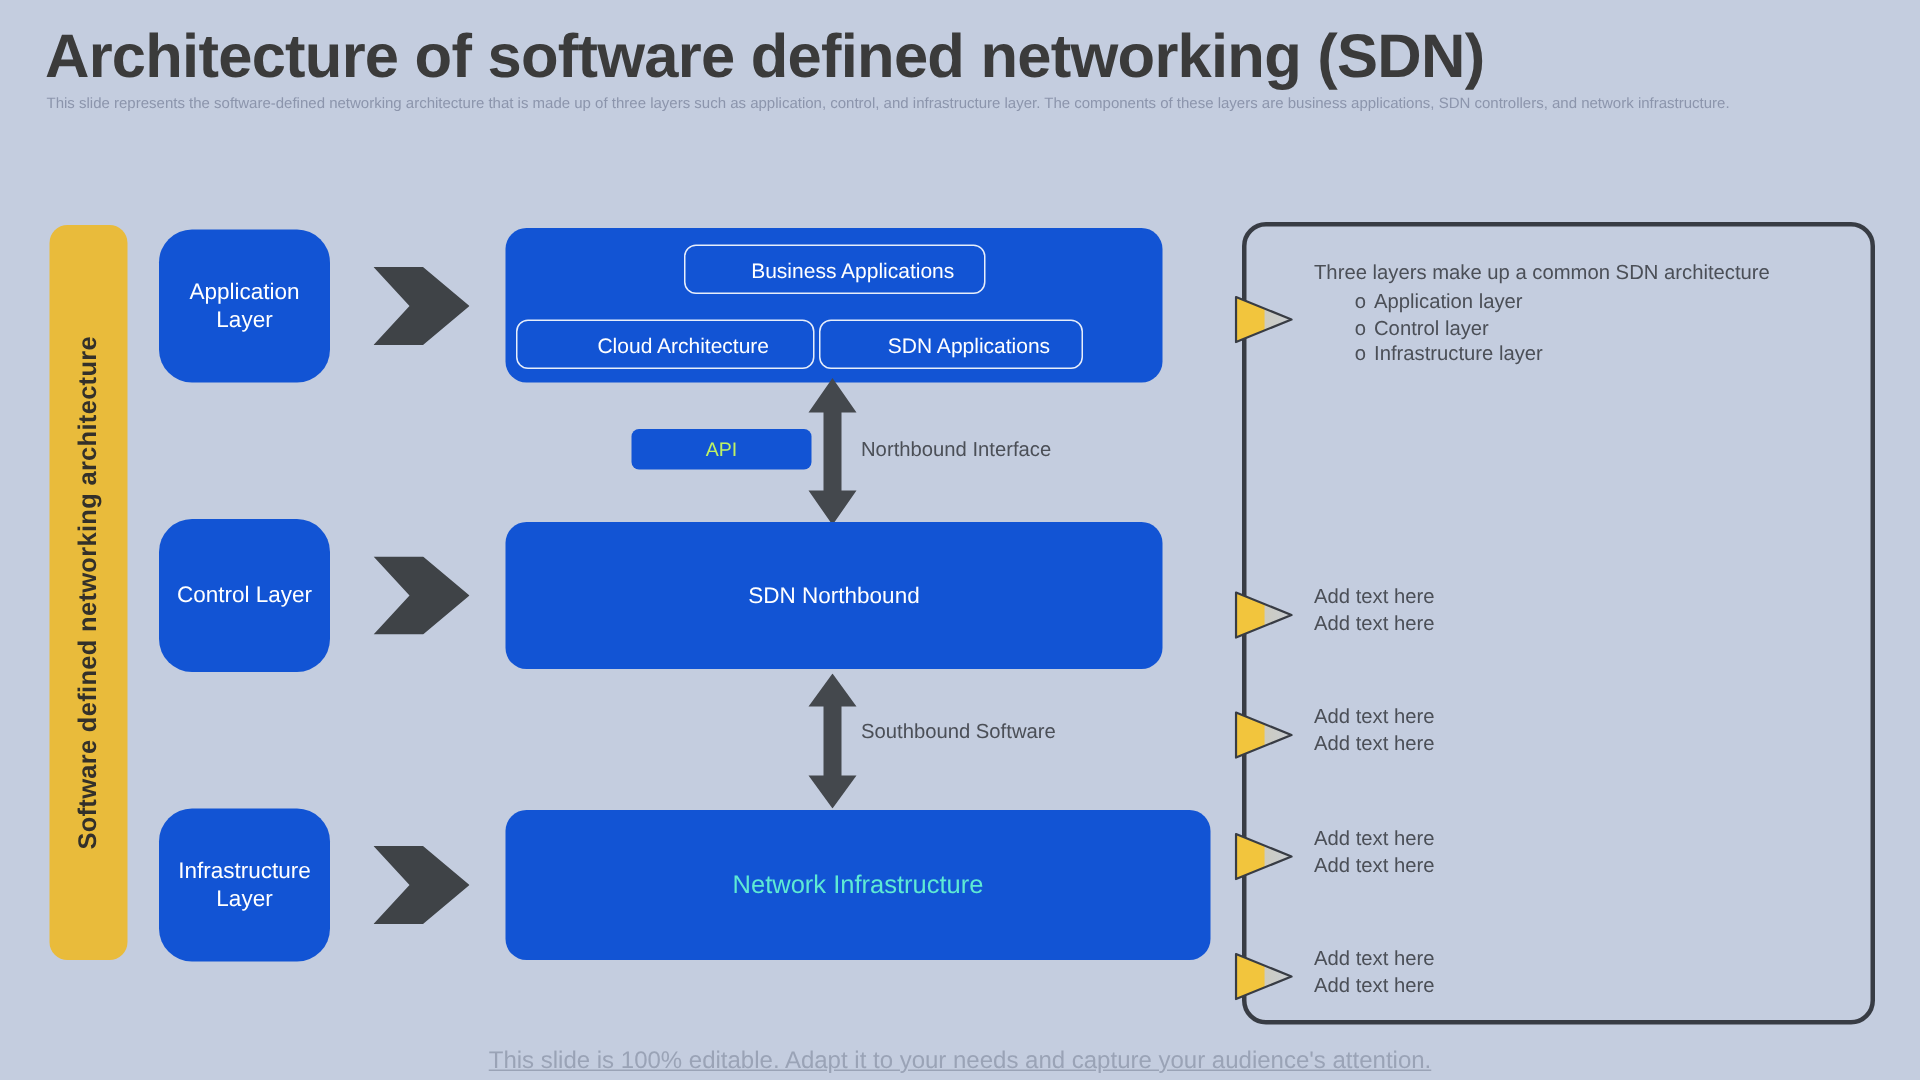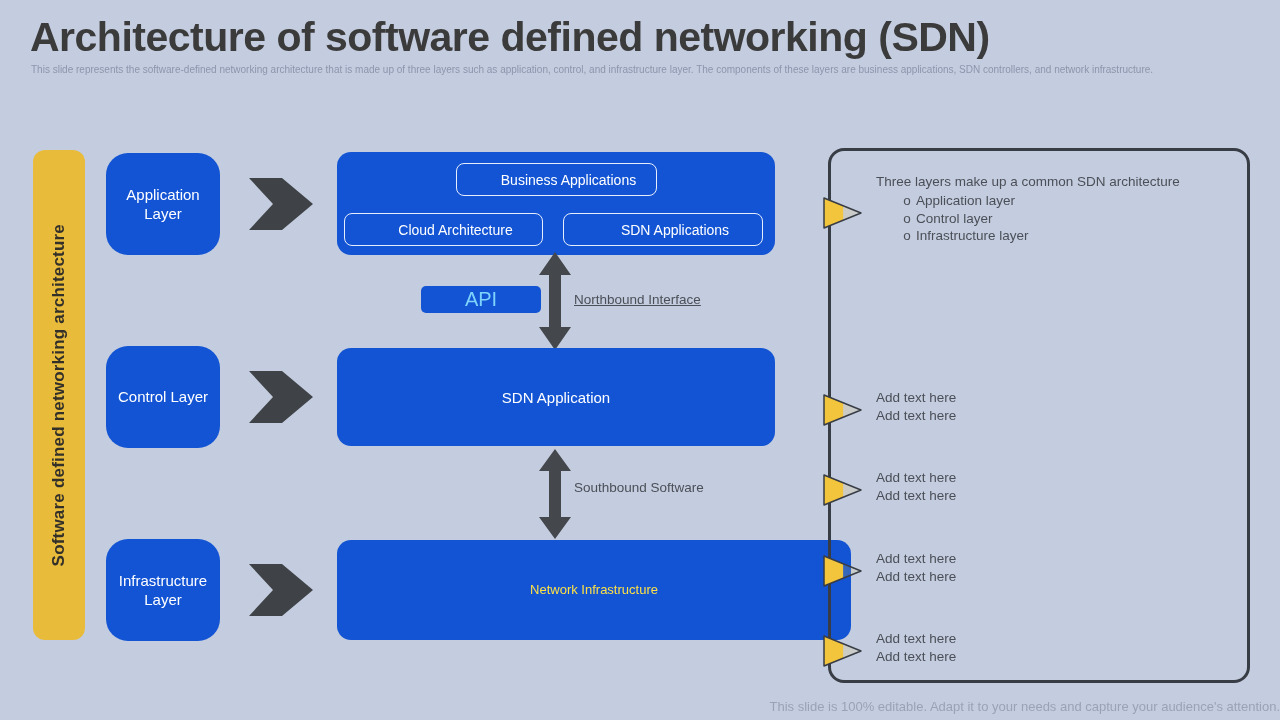--- a/index.html
+++ b/index.html
@@ -89,71 +89,71 @@
     border-radius: 8px;
     color: #fff;
     font-size: 14px;
     display: flex;
     align-items: center;
     justify-content: center;
     padding-left: 24px;
   }
   .ib-business { left: 119px; top: 11px;  width: 201px; height: 33px; }
   .ib-cloud    { left: 7px;   top: 61px;  width: 199px; height: 33px; }
-  .ib-sdnapp   { left: 226px; top: 61px;  width: 200px; height: 33px; }
+  .ib-sdnapp   { left: 209px; top: 61px;  width: 176px; height: 33px; }
   
   .api-box {
     position: absolute;
     left: 421px; top: 286px;
     width: 120px; height: 27px;
     background: #1254d4;
     border-radius: 5px;
     display: flex;
     align-items: center;
     justify-content: center;
-    color: #7dd3fc;
-    font-size: 20px;
+    color: #bef264;
+    font-size: 13px;
   }
   .varrow { position: absolute; left: 538px; }
   .varrow-north { top: 252px; }
   .varrow-south { top: 449px; }
   .iface-label {
     position: absolute;
     left: 574px;
     font-size: 13.5px;
     color: #4b4f57;
   }
-  .iface-north { top: 292px; text-decoration: underline; }
+  .iface-north { top: 292px; }
   .iface-south { top: 480px; }
   
   .controller-box {
     position: absolute;
     left: 337px; top: 348px;
     width: 438px; height: 98px;
     background: #1254d4;
     border-radius: 14px;
     display: flex;
     align-items: center;
     justify-content: center;
     color: #fff;
     font-size: 15px;
   }
   
   .infra-box {
     position: absolute;
     left: 337px; top: 540px;
-    width: 514px; height: 100px;
+    width: 470px; height: 100px;
     background: #1254d4;
     border-radius: 14px;
     display: flex;
     flex-direction: column;
     align-items: center;
     justify-content: center;
-    color: #fde047;
-    font-size: 13px;
+    color: #5eead4;
+    font-size: 17px;
     line-height: 1.35;
     text-align: center;
   }
   
   .panel {
     position: absolute;
     left: 828px; top: 127px;
     width: 422px; height: 535px;
     border: 3px solid #383c44;
     border-radius: 16px;
@@ -174,23 +174,24 @@
   .g1 { top: 22px; }  .g1 .panel-arrow { top: 24px; }
   .g2 { top: 140px; } .g2 .panel-arrow { top: 18px; }
   .g3 { top: 238px; } .g3 .panel-arrow { top: 5px; }
   .g4 { top: 318px; } .g4 .panel-arrow { top: 5px; }
   .g5 { top: 399px; } .g5 .panel-arrow { top: 5px; }
   .g6 { top: 479px; } .g6 .panel-arrow { top: 5px; }
   .footer {
     position: absolute;
     left: 0; top: 699px;
     width: 1280px;
-    text-align: right;
-    font-size: 13px;
+    text-align: center;
+    font-size: 16px;
     color: #9aa3b6;
+    text-decoration: underline;
   }
   .hidden-defs { position: absolute; width: 0; height: 0; }
 </style>
 </head>
 <body>
 
 <svg class="hidden-defs" aria-hidden="true">
   <defs>
     <linearGradient id="bulletGrad" x1="0" y1="0" x2="1" y2="0">
       <stop offset="0" stop-color="#f2c53d"></stop>
@@ -244,21 +245,21 @@
 
   <div class="api-box">
     <span>API</span>
   </div>
   <svg class="varrow varrow-north" width="34" height="98" viewBox="0 0 34 98">
     <polygon points="17,0 33,23 23,23 23,75 33,75 17,98 1,75 11,75 11,23 1,23" fill="#44484d"></polygon>
   </svg>
   <div class="iface-label iface-north">Northbound Interface</div>
 
   <div class="controller-box">
-    <span>SDN Application</span>
+    <span>SDN Northbound</span>
   </div>
 
   <svg class="varrow varrow-south" width="34" height="90" viewBox="0 0 34 90">
     <polygon points="17,0 33,22 23,22 23,68 33,68 17,90 1,68 11,68 11,22 1,22" fill="#44484d"></polygon>
   </svg>
   <div class="iface-label iface-south">Southbound Software</div>
 
   <div class="infra-box">
     <div>Network Infrastructure</div>
   </div>

